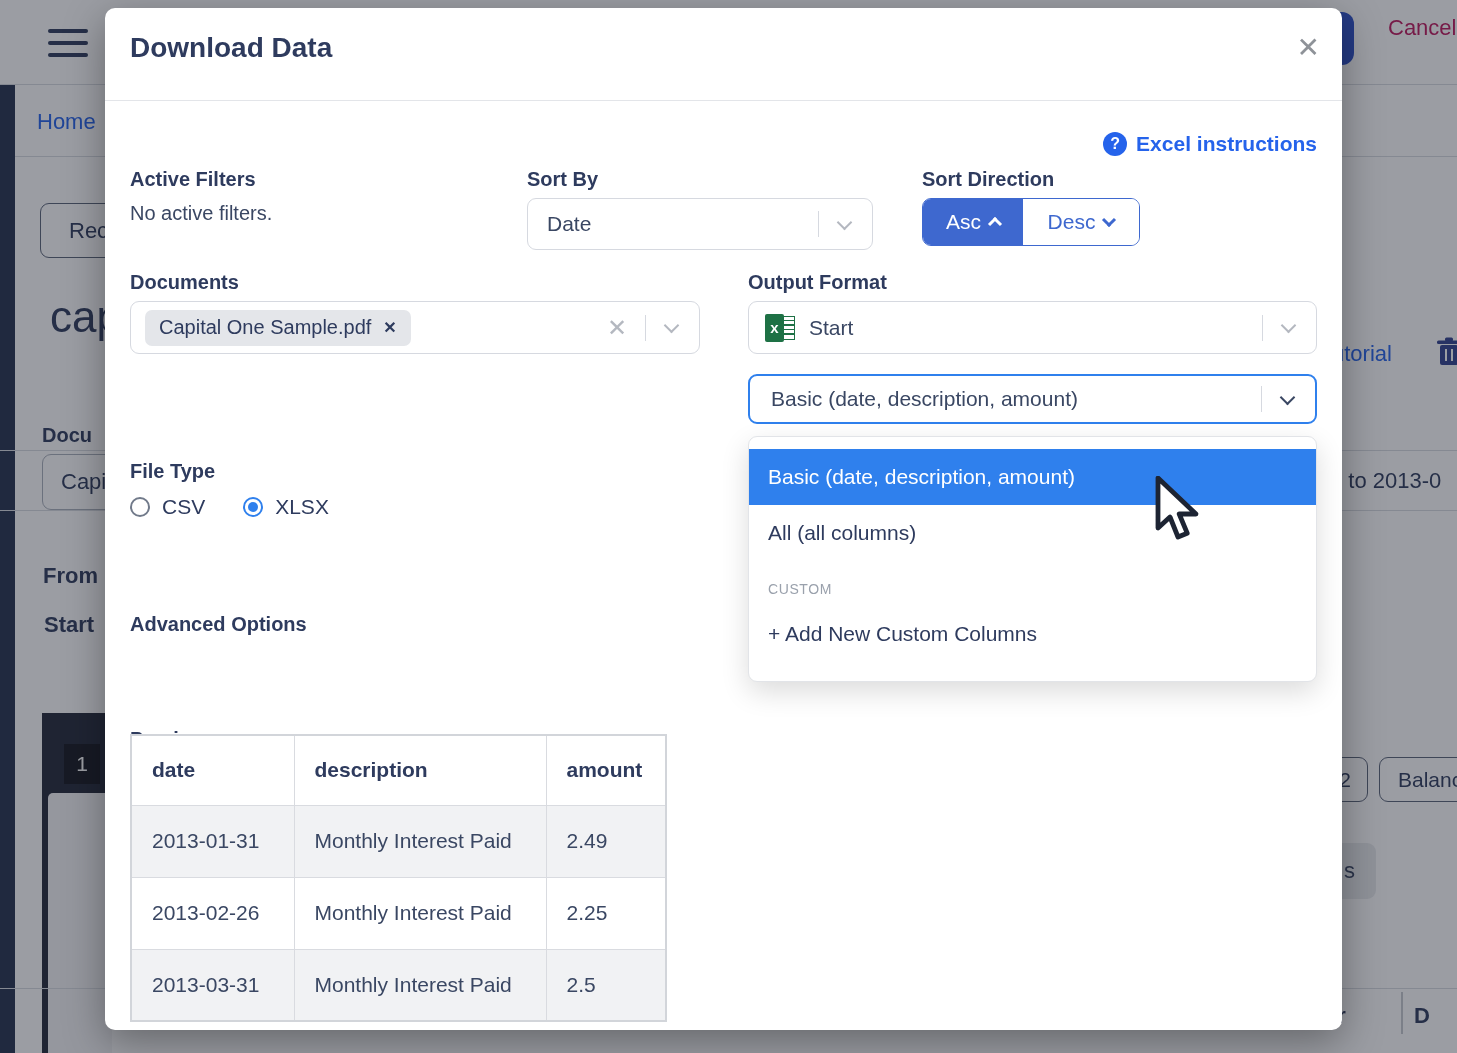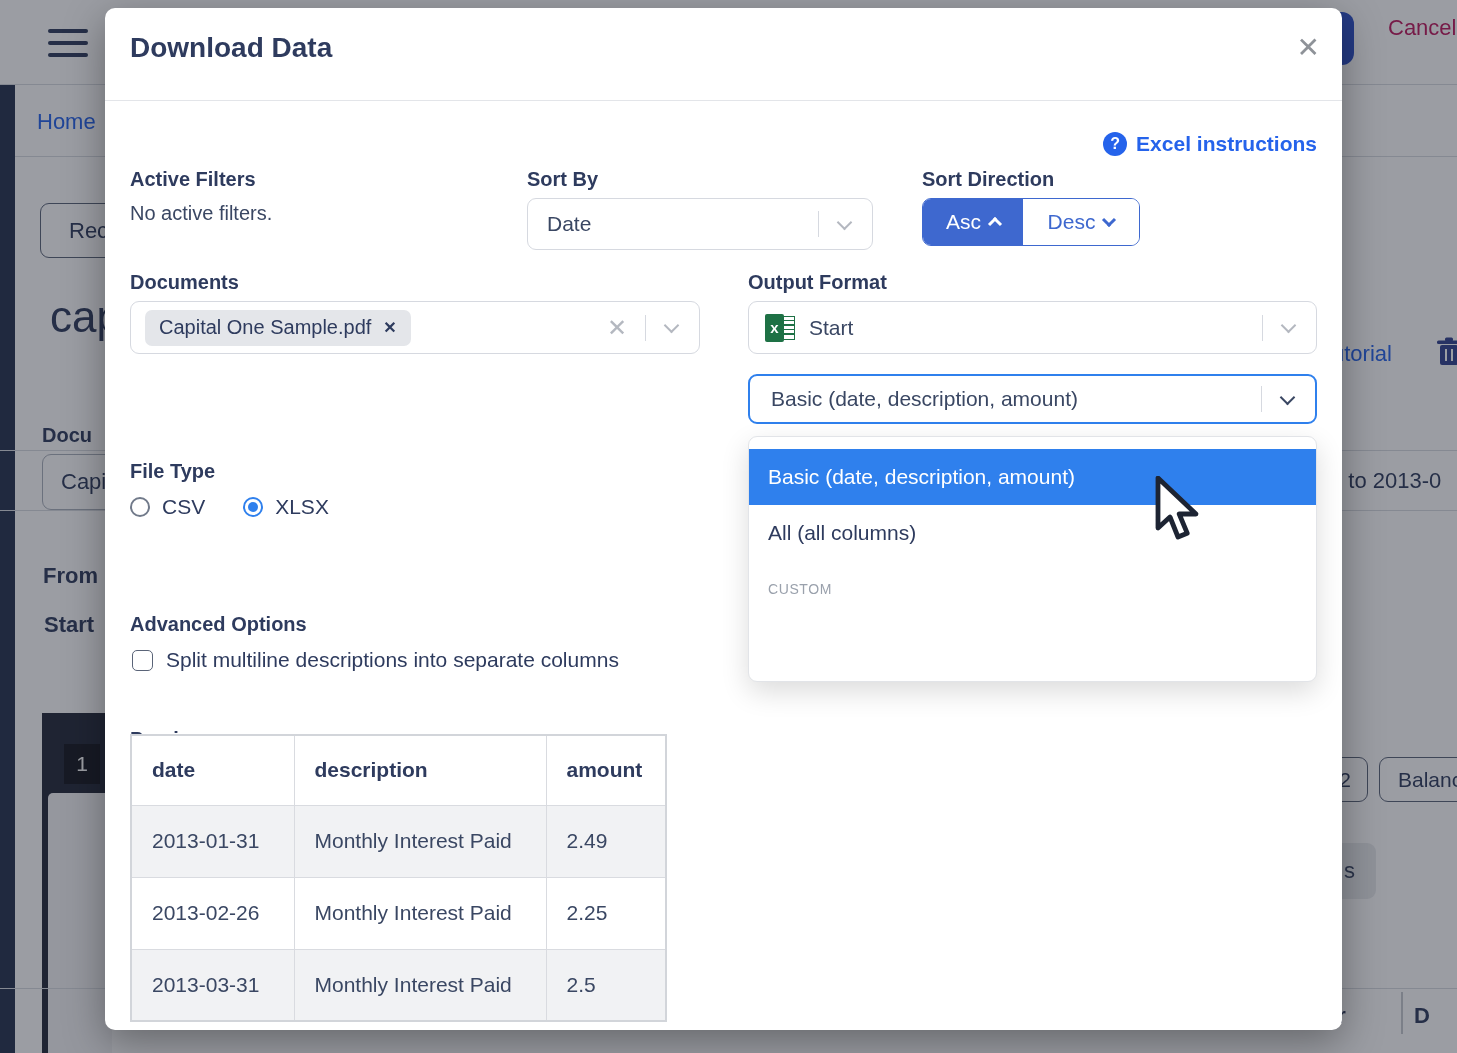--- a/index.html
+++ b/index.html
@@ -230,36 +230,33 @@
       <span class="sel-right">
         <span class="sel-div"></span>
           <span class="chev dark"></span>
       </span>
     </div>
 
     <div class="dropdown">
       <div class="opt-hi">Basic (date, description, amount)</div>
       <div class="opt" style="top:84px;">All (all columns)</div>
       <div class="grp-label" style="top:144px;">CUSTOM</div>
+      <div class="opt" style="top:185px;">+ Add New Custom Columns</div>
     </div>
 
     <div class="sec-label" style="left:25px; top:452px;">File Type</div>
     <div class="radio-row">
       <span class="radio"></span>
       <span>CSV</span>
       <span class="gap28"></span>
       <span class="radio sel"></span>
       <span>XLSX</span>
     </div>
 
     <div class="sec-label" style="left:25px; top:605px;">Advanced Options</div>
-    <div class="check-row">
-      <span class="checkbox"></span>
-      <span>Split multiline descriptions into separate columns</span>
-    </div>
 
     <div class="sec-label" style="left:25px; top:696px;margin-top:24px;">Preview</div>
     <table class="preview">
       <tbody>
           <tr>
         <th class="cw-date">date</th>
         <th class="cw-desc">description</th>
         <th class="cw-amt">amount</th>
       </tr>
       <tr class="gray">

